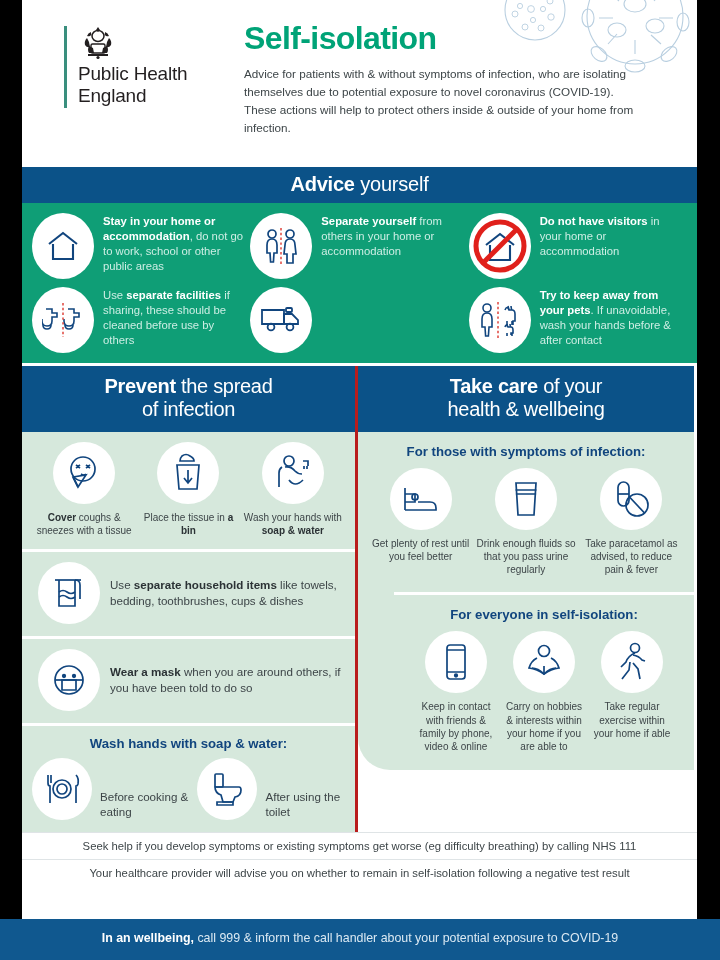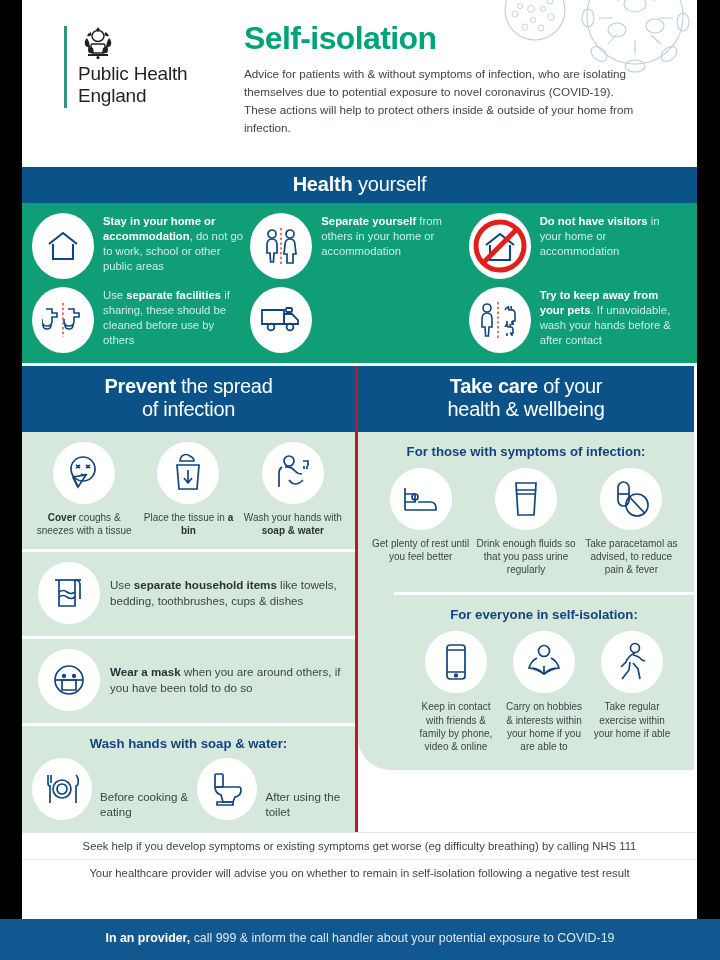--- a/index.html
+++ b/index.html
@@ -165,21 +165,21 @@
         <div class="phe-line">England</div>
       </div>
     </div>
 
     <div class="head-right">
       <div class="head-title">Self-isolation</div>
       <div class="head-sub">Advice for patients with &amp; without symptoms of infection, who are isolating themselves due to potential exposure to novel coronavirus (COVID-19). These actions will help to protect others inside &amp; outside of your home from infection.</div>
     </div>
   </div>
 
-  <div class="band-head"><b>Health</b><span> yourself</span></div>
+  <div class="band-head"><b>Advice</b><span> yourself</span></div>
 
   <div class="isolate">
     <div class="iso-row">
 
       <div class="iso-cell">
         <div class="iso-ico">
           <svg width="34" height="34" viewBox="0 0 34 34" fill="none" stroke="#11457e" stroke-width="2.1">
             <path d="M3 15 L17 4 L31 15"></path>
                 <path d="M7 15 v15 h20 v-15"></path>
           </svg>
@@ -451,15 +451,15 @@
         </div>
       </div>
     </div>
   </div>
 
   <div class="foot-line">Seek help if you develop symptoms or existing symptoms get worse (eg difficulty breathing) by calling NHS 111</div>
   <div class="foot-line">Your healthcare provider will advise you on whether to remain in self-isolation following a negative test result</div>
 
 </div>
 
-<div class="foot-emg"><b>In an provider,</b><span> call 999 &amp; inform the call handler about your potential exposure to COVID-19</span></div>
+<div class="foot-emg"><b>In an wellbeing,</b><span> call 999 &amp; inform the call handler about your potential exposure to COVID-19</span></div>
 
 </div>
 
 </body></html>

